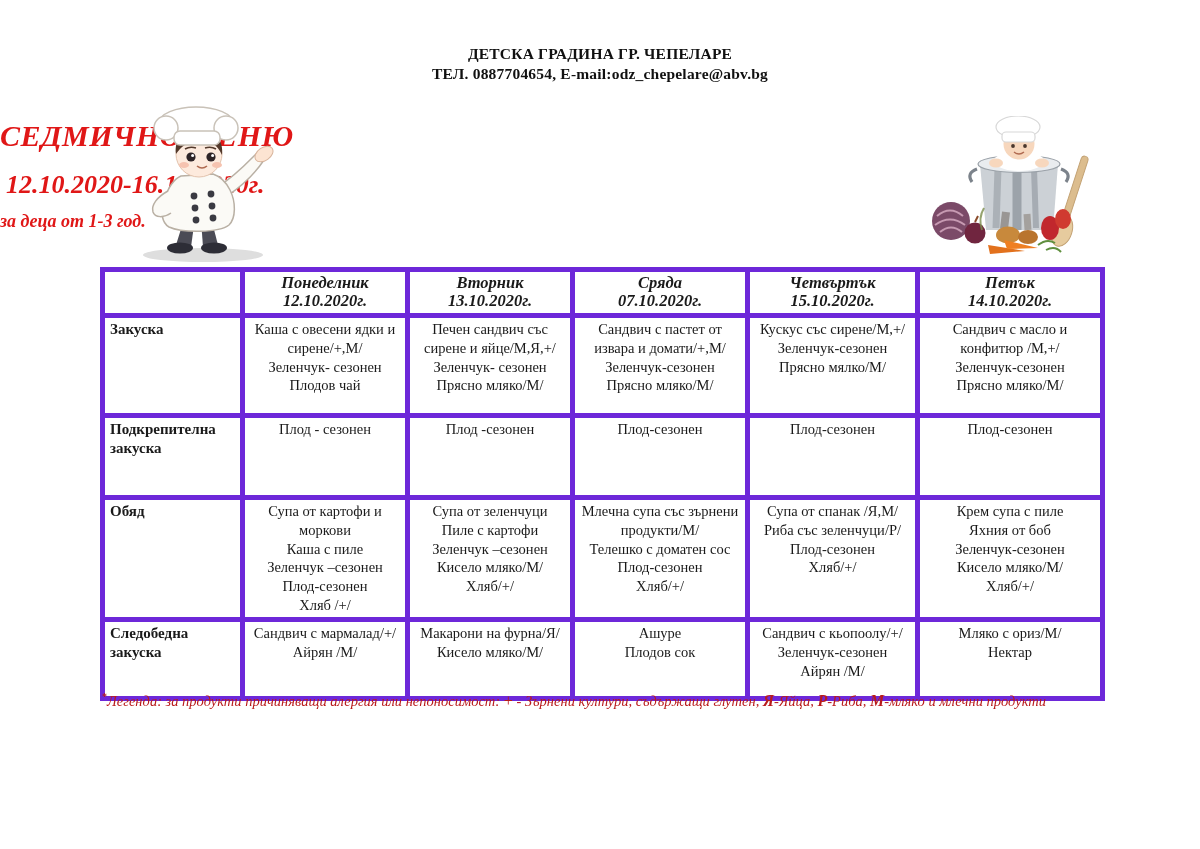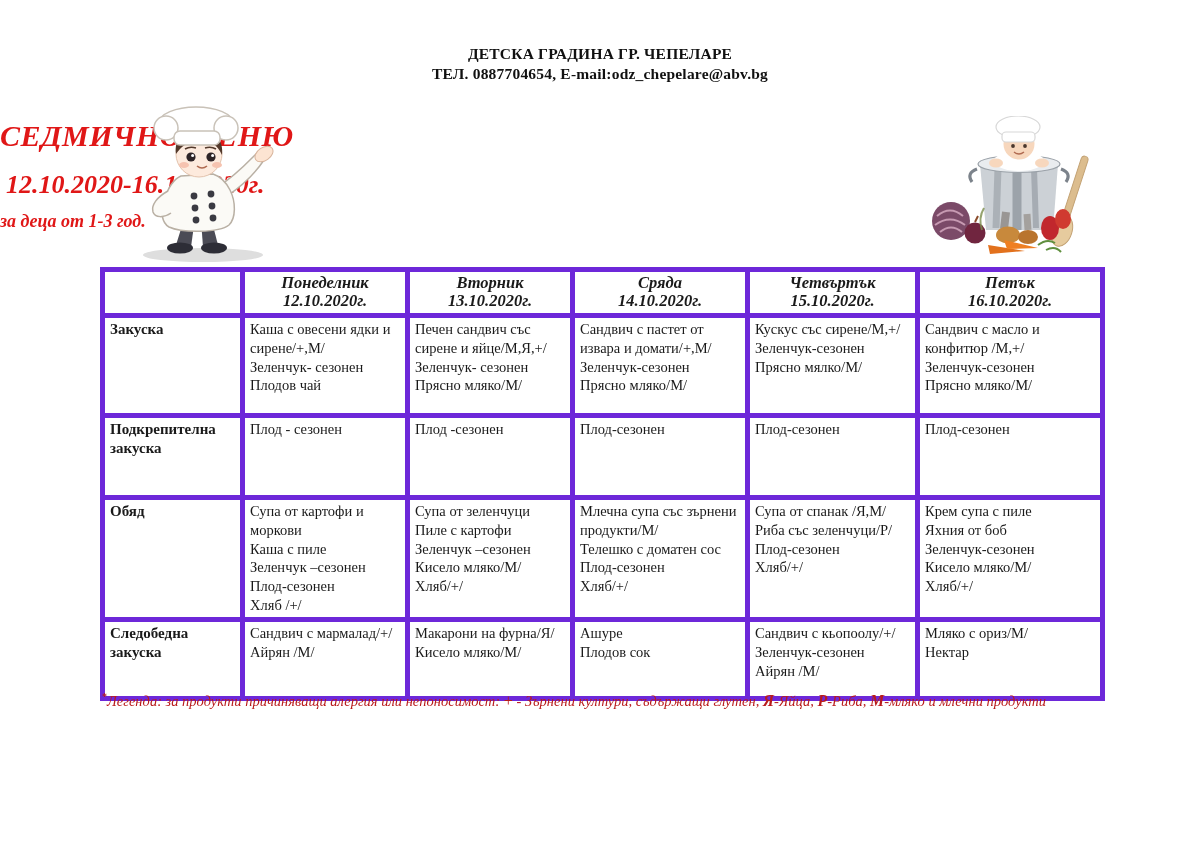--- a/index.html
+++ b/index.html
@@ -52,21 +52,21 @@
   tr.r-snack2 { height: 79px; }
   .day-head {
     text-align: center; font-weight: bold; font-style: italic;
     font-size: 16.5px; line-height: 1.12; padding-top: 1px;
   }
   .row-label {
     font-weight: bold; font-size: 15px; text-align: left;
     padding-left: 8px; line-height: 1.25;
   }
   .cell {
-    text-align: left; font-size: 14.5px; line-height: 1.3;
+    text-align: center; font-size: 14.5px; line-height: 1.3;
     white-space: pre-line;
   }
   .legend {
     position: absolute; left: 102px; top: 691px; width: 1000px;
     font-size: 14.5px; font-style: italic; color: #b91c1c;
   }
   .legend sup { font-size: 10px; font-style: normal; font-weight: bold; }
   .legend .sym { font-style: normal; font-size: 16px; }
   .legend .code { font-weight: bold; font-size: 16px; }
 </style>
@@ -173,29 +173,29 @@
     <th class="day-head">
       <div>Понеделник</div>
       <div>12.10.2020г.</div>
     </th>
     <th class="day-head">
       <div>Вторник</div>
       <div>13.10.2020г.</div>
     </th>
     <th class="day-head">
       <div>Сряда</div>
-      <div>14.10.2020г.</div>
+      <div>07.10.2020г.</div>
     </th>
     <th class="day-head">
       <div>Четвъртък</div>
       <div>15.10.2020г.</div>
     </th>
     <th class="day-head">
       <div>Петък</div>
-      <div>16.10.2020г.</div>
+      <div>14.10.2020г.</div>
     </th>
   </tr>
   <tr class="r-break">
     <td class="row-label">Закуска</td>
     <td class="cell">Каша с овесени ядки и сирене/+,М/
 Зеленчук- сезонен
 Плодов чай</td>
     <td class="cell">Печен сандвич със сирене и яйце/М,Я,+/
 Зеленчук- сезонен
 Прясно мляко/М/</td>

